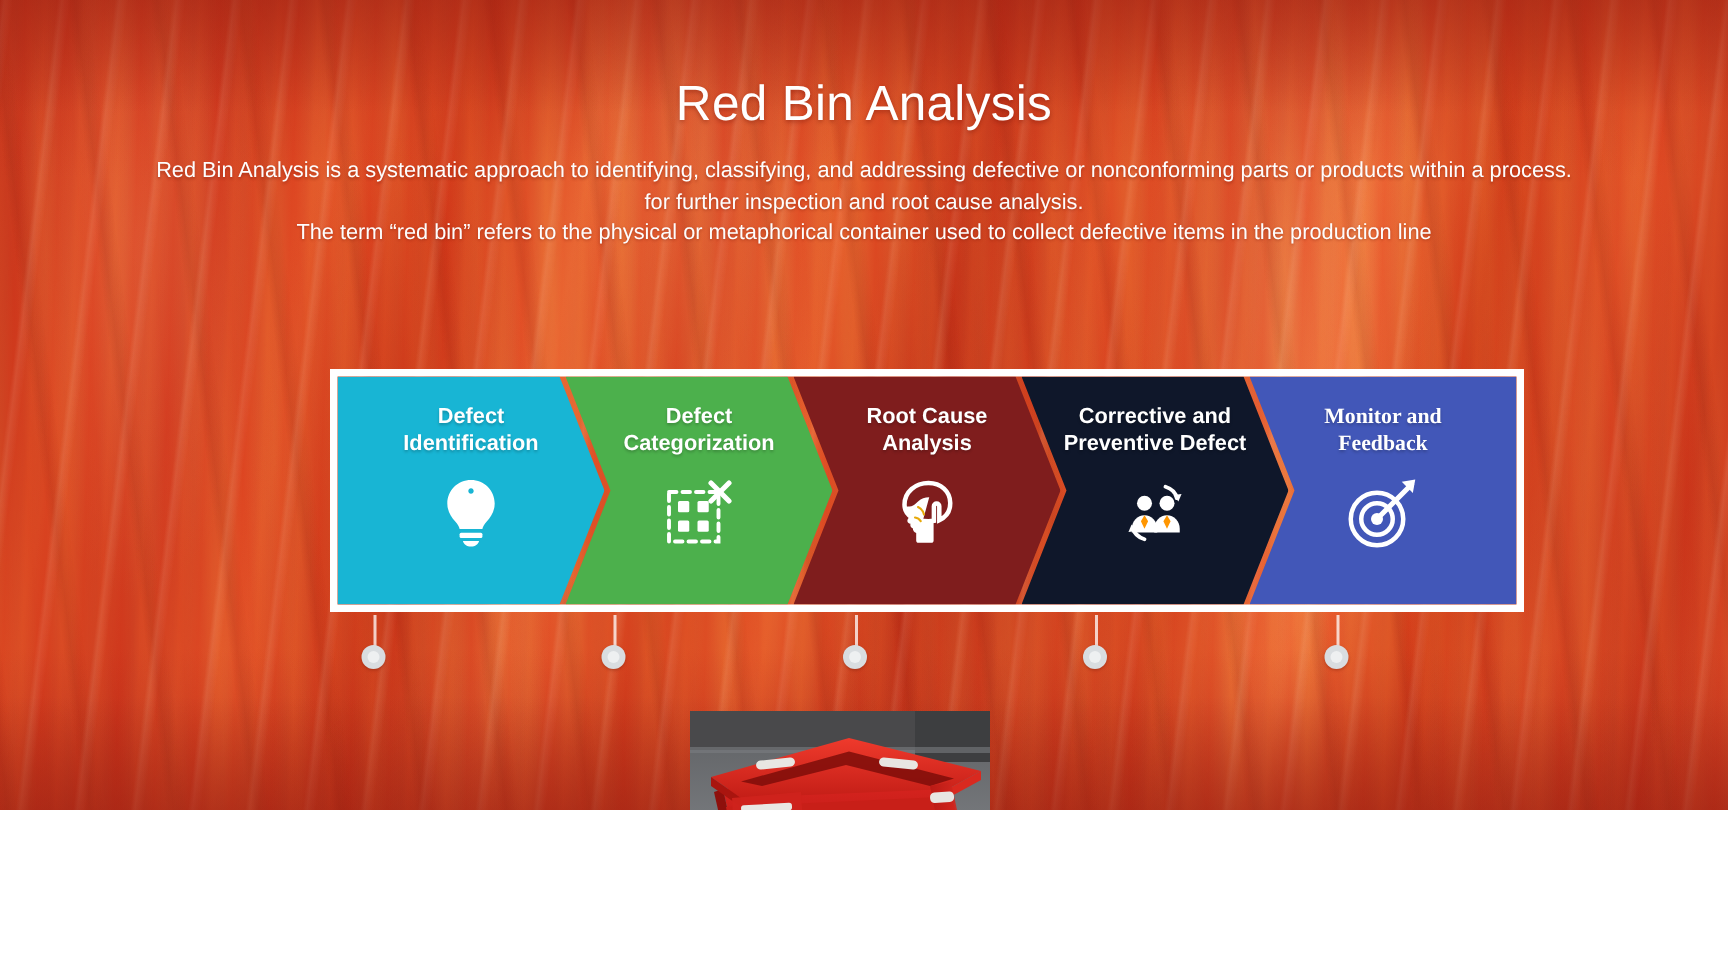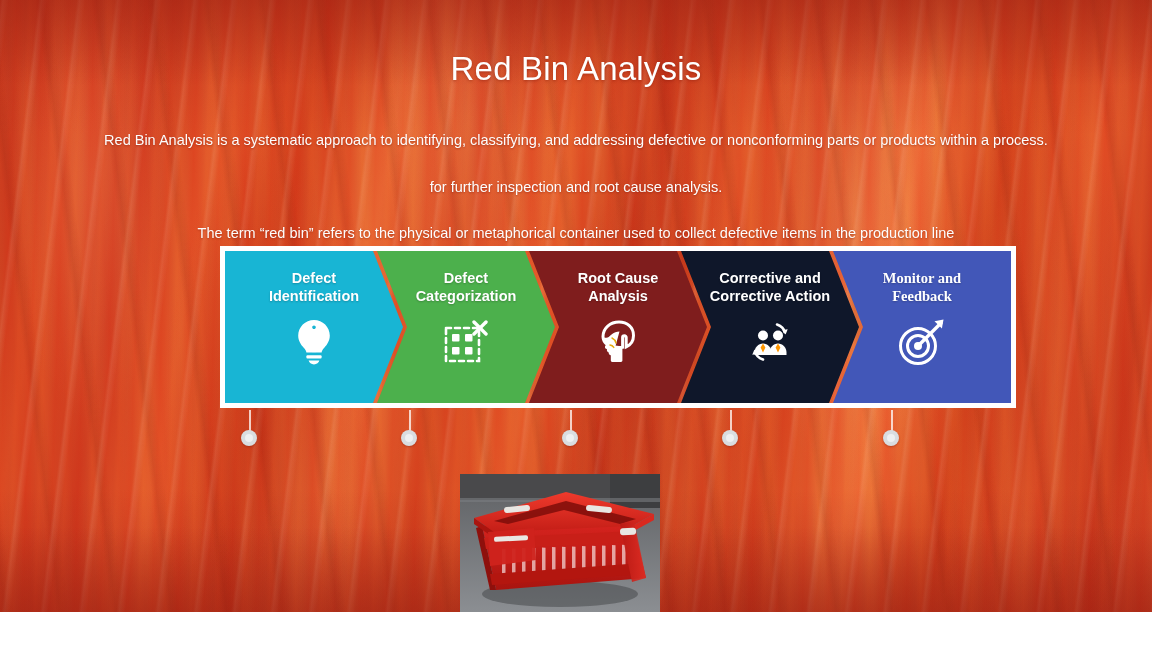--- a/index.html
+++ b/index.html
@@ -7,21 +7,21 @@
   html, body {
     width: 1152px;
     height: 648px;
     overflow: hidden;
     font-family: "Liberation Sans", sans-serif;
   }
 
   #slide {
     position: relative;
     width: 1152px;
-    height: 612px;
+    height: 540px;
     overflow: hidden;
     background-color: #d8512c;
   }
 
   
   .bg-layer { position: absolute; inset: 0; }
 
   .bg-base {
     background:
       linear-gradient(180deg, rgba(190,52,30,.55) 0%, rgba(190,52,30,0) 22%),
@@ -97,21 +97,21 @@
   .subtitle {
     position: absolute;
     left: 76px; right: 76px; top: 104px;
     text-align: center;
     font-size: 14.5px;
     line-height: 20.5px;
     color: #fdfdfd;
     font-weight: 400;
     text-shadow: 0 1px 2px rgba(120,25,12,.45);
   }
-  .subtitle .sline { display: block; margin-top: 26px; }
+  .subtitle .sline { display: block; }
 
   
   #band {
     position: absolute;
     left: 176px;
     top: 246px;
     width: 796px;
     height: 162px;
     margin-left: 44px;
   }
@@ -313,21 +313,21 @@
             <path d="M9 16.5C9 7.9 16.3 2 25 2c8.2 0 14.5 5.4 14.5 13.4 0 5.3-3 9.4-7.3 11.4V17.5c0-1-.8-1.8-1.8-1.8s-1.8.8-1.8 1.8v9.7c-1.1.2-2.3.3-3.6.3C16.5 27.5 9 24.2 9 16.5z" fill="none" stroke="#ffffff" stroke-width="3"></path>
             <path d="M25.5 11.5c-3 0-5.4 1.1-7.3 2.6-1.9 1.5-3 3-4.6 3.4-1.8.5-3.2-.2-4.3.9-.9.9-.7 2.3.3 3.3 1 1 2.5 1.3 2.5 2.6 0 1.1-1.2 1.5-1.2 2.8 0 1.1.9 1.9 2.1 2.1-.4 1.4.2 2.7 1.5 3 .1 1.5.9 2.7 2.3 3.1v5.2c0 .8.6 1.4 1.4 1.4h8.8c.8 0 1.4-.6 1.4-1.4V27.2c-1.1.2-2.3.3-3.6.3-1.3 0-2.5-.1-3.6-.3" fill="#ffffff"></path>
             <path d="M18 18c2 1 3.5 2.8 4 5M16 25c1.6.2 3 1.1 3.8 2.4" fill="none" stroke="#e7a90a" stroke-width="1.4" stroke-linecap="round"></path>
           </svg>
         </div>
       </div>
 
       <div class="step chev" id="step3" style="background: #0f172a; width: 178px; left: 456px; z-index: 2;">
         <div class="step-label">
           <span>Corrective and</span>
-          <span class="l2">Corrective Action</span>
+          <span class="l2">Preventive Defect</span>
         </div>
         <div class="step-icon">
           <svg width="52" height="50" viewBox="0 0 52 50">
 
             <path d="M33 7.5c4.2 1.4 7 4.2 7.5 7.6" fill="none" stroke="#ffffff" stroke-width="2.6" stroke-linecap="round"></path>
             <path d="M41.6 17.4l-3.3-4.4 5.4-.7z" fill="#ffffff"></path>
 
             <path d="M19 42.5c-4.2-1.4-7-4.2-7.5-7.6" fill="none" stroke="#ffffff" stroke-width="2.6" stroke-linecap="round"></path>
             <path d="M10.4 32.6l3.3 4.4-5.4.7z" fill="#ffffff"></path>
 

